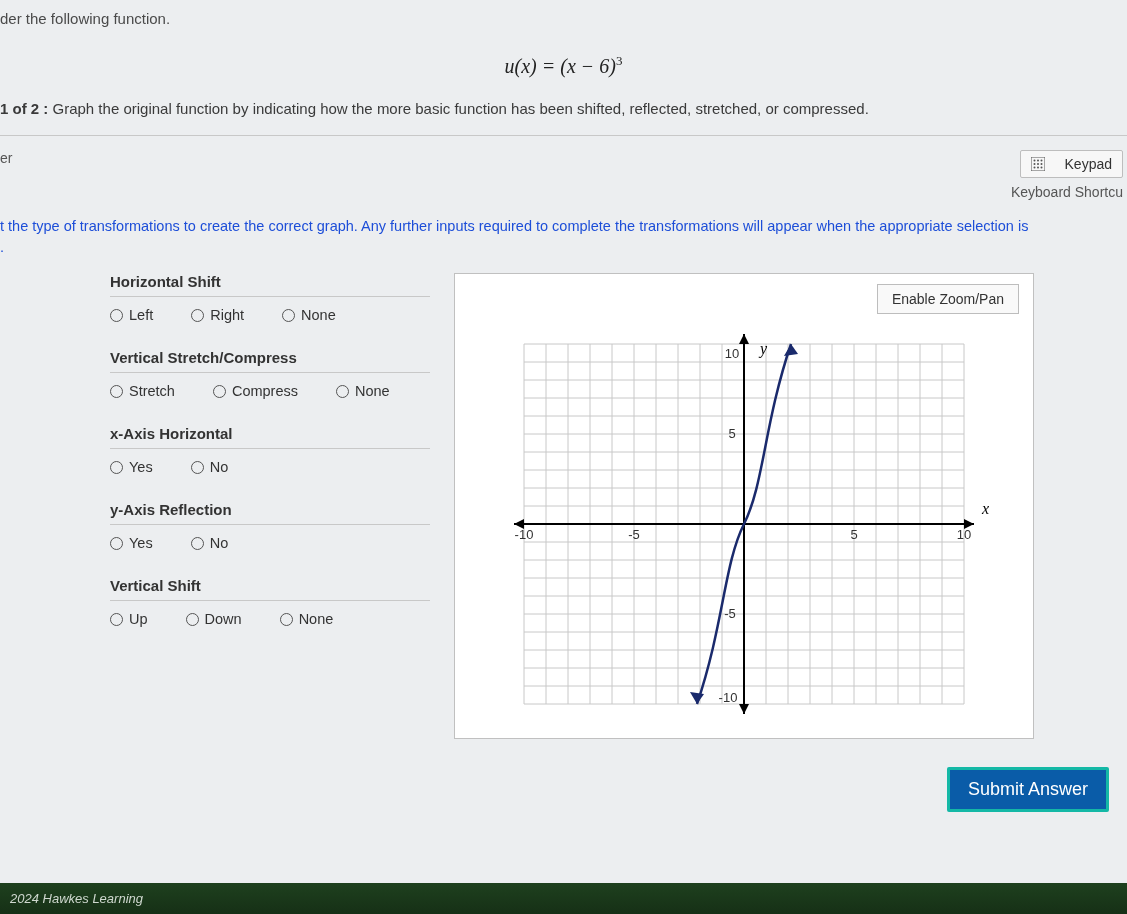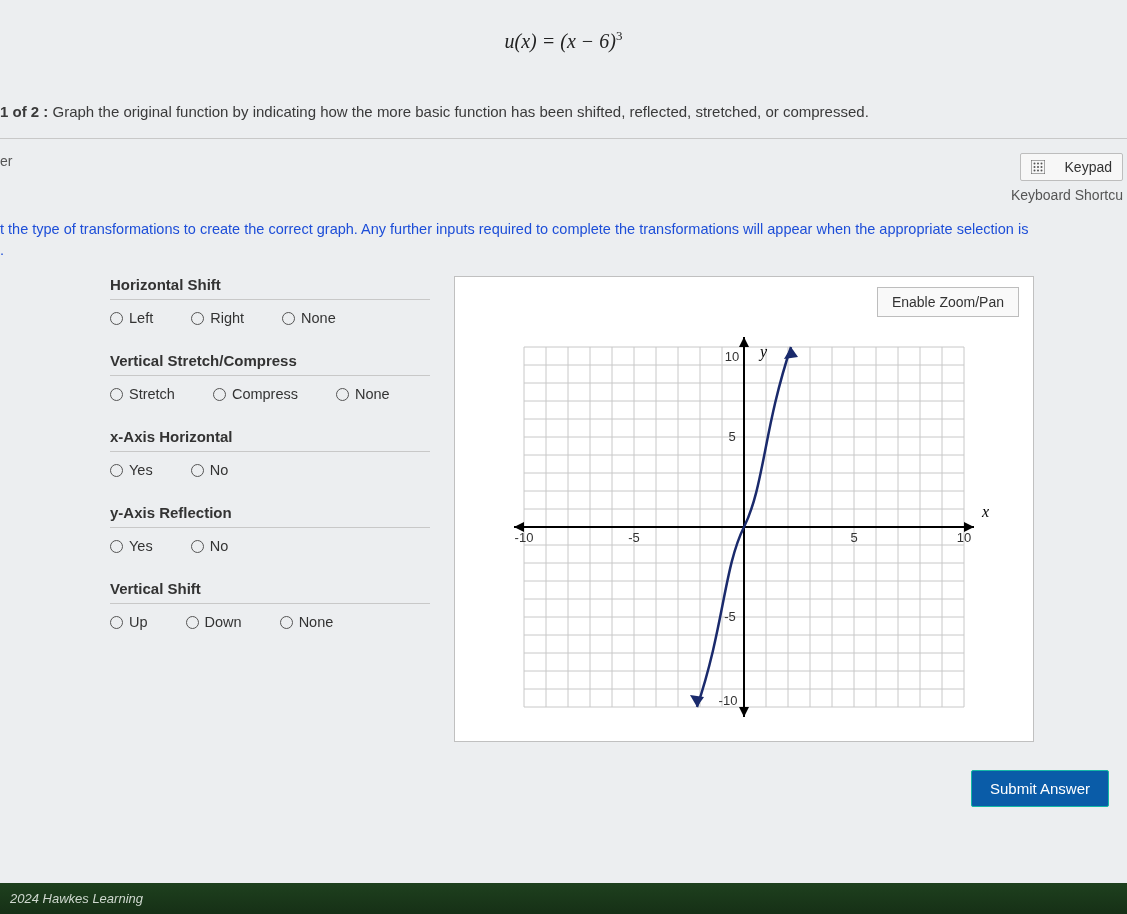--- a/index.html
+++ b/index.html
@@ -26,21 +26,20 @@
     font-size: 20px;
     font-style: italic;
     padding: 18px 0 22px 0;
     color: #222;
   }
   .equation .sup { font-size: 13px; vertical-align: super; font-style: normal;}
   .step {
     font-size: 15px;
     color: #3a3a3a;
     padding-bottom: 18px;
-    margin-top: 28px;
   }
   .step b { font-weight: 700; }
   .divider {
     border-top: 1px solid #c8c8c8;
     margin: 0 0 14px 0;
   }
   .answer-row {
     display: flex;
     justify-content: space-between;
     align-items: flex-start;
@@ -141,43 +140,44 @@
     justify-content: center;
   }
   svg.graph { display: block; }
   .submit-row {
     text-align: right;
     padding: 28px 18px 0 0;
   }
   .submit-btn {
     background: #0a5ca8;
     color: #fff;
-    border: 1px solid #14b8a6;
+    border: 3px solid #14b8a6;
     padding: 9px 18px;
-    font-size: 15px;
+    font-size: 18px;
     cursor: pointer;
     border-radius: 2px;
   }
   .footer {
     position: absolute;
     left: 0; bottom: 0;
     width: 100%;
     background: #1a3a1a;
     background: linear-gradient(#1e401e,#163016);
     color: #cfd8cf;
     font-size: 13px;
     font-style: italic;
     padding: 8px 10px;
   }
 </style>
 </head>
 <body>
 
 <div class="page">
 
+  <div class="intro">der the following function.</div>
 
   <div class="equation">
     <span>u(x)</span><span> = </span><span>(x − 6)</span><span class="sup">3</span>
   </div>
 
   <div class="step">
     <b>1 of 2 :</b><span> Graph the original function by indicating how the more basic function has been shifted, reflected, stretched, or compressed.</span>
   </div>
 
   <div class="divider"></div>

